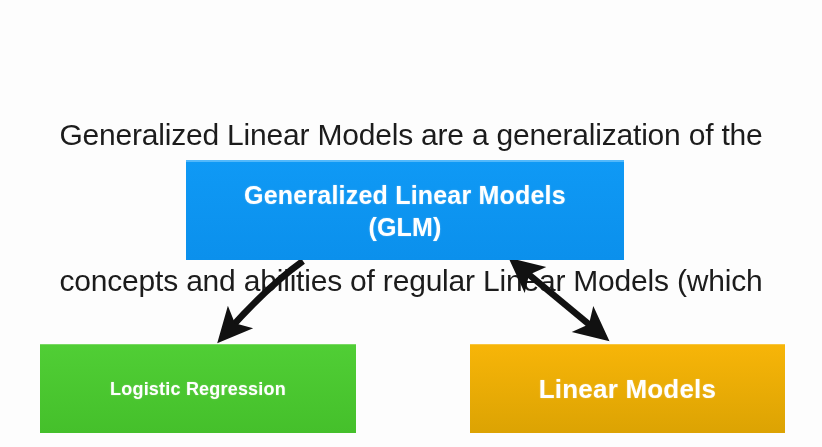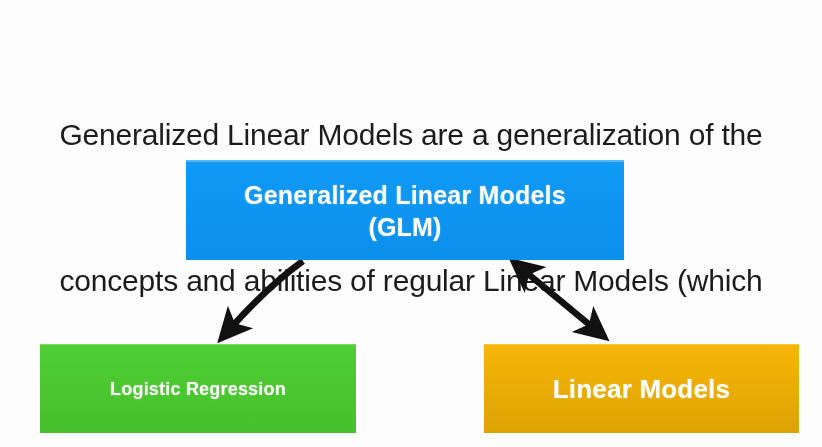--- a/index.html
+++ b/index.html
@@ -73,21 +73,21 @@
     height: 89px;
     background: linear-gradient(to bottom, #50ce35 0%, #45c02b 100%);
     border-top: 1px solid #7ad964;
     font-size: 18px;
     line-height: 32px;
     text-shadow: 0 0 2px rgba(255,255,255,0.3);
     margin-left: 12px;
   }
 
   #node-linear {
-    left: 484px;
+    left: 470px;
     top: 344px;
     width: 315px;
     height: 89px;
     background: linear-gradient(to bottom, #f7b508 0%, #dca303 100%);
     border-top: 1px solid #f8c63f;
     font-size: 26px;
     line-height: 32px;
     text-shadow: 0 0 2px rgba(255,255,255,0.3);
   }
 

